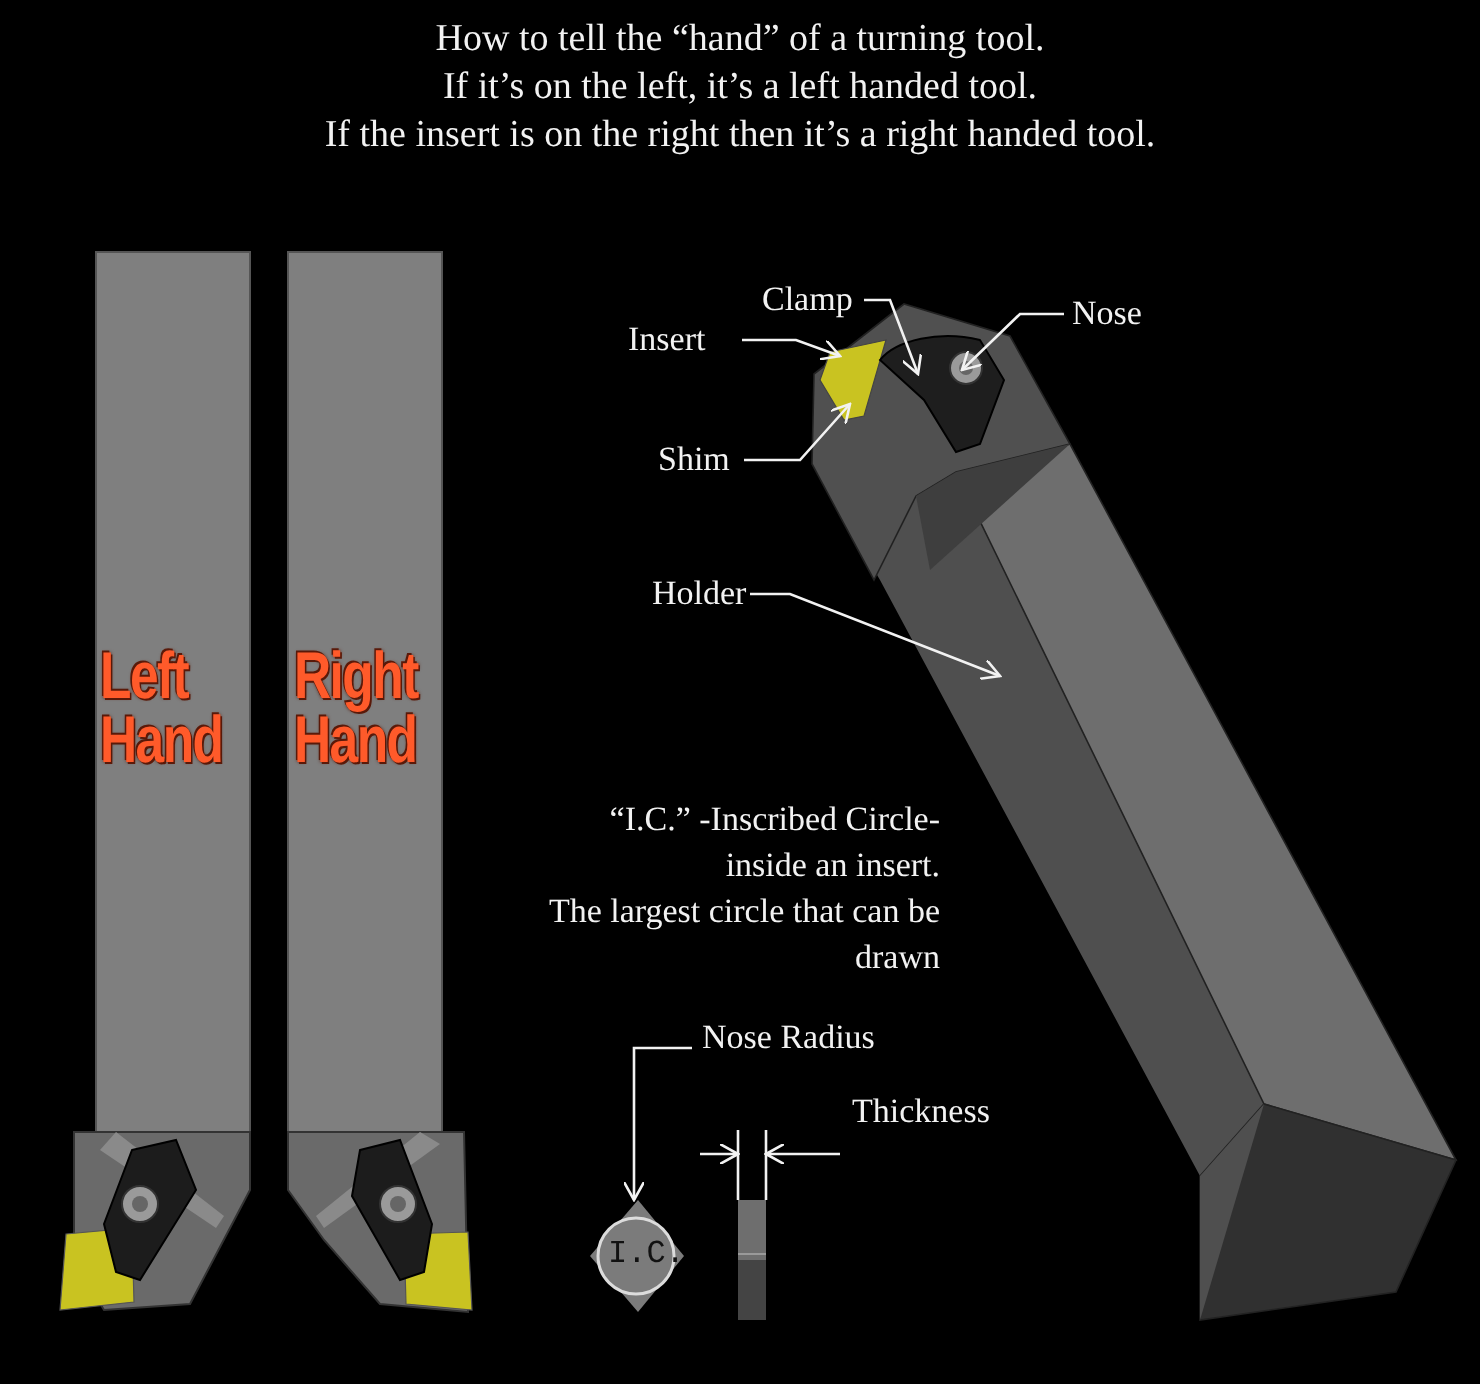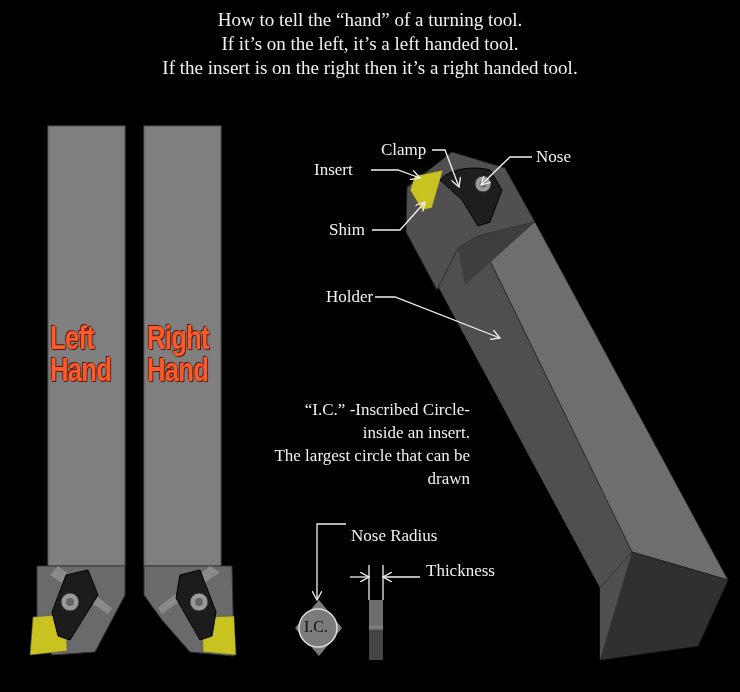--- a/index.html
+++ b/index.html
@@ -99,15 +99,15 @@
 <div class="lbl" style="left:536px; top:147px;">Nose</div>
 <div class="lbl" style="left:329px; top:220px;">Shim</div>
 <div class="lbl" style="left:326px; top:287px;">Holder</div>
 
 <div class="ic-note">
   <div>“I.C.” -Inscribed Circle-</div>
   <div>inside an insert.</div>
   <div>The largest circle that can be drawn</div>
 </div>
 
-<div class="lbl" style="left:351px; top:526px;text-align:right;">Nose Radius</div>
-<div class="lbl" style="left:426px; top:561px;">Thickness</div>
-<div class="ic-text" style="left:304px; top:618px;">I.C.</div>
+<div class="lbl" style="left:351px; top:509px;text-align:right;">Nose Radius</div>
+<div class="lbl" style="left:426px; top:546px;">Thickness</div>
+<div class="ic-text" style="left:304px; top:618px;font-family:Liberation Mono, monospace;">I.C.</div>
 
 </body></html>

